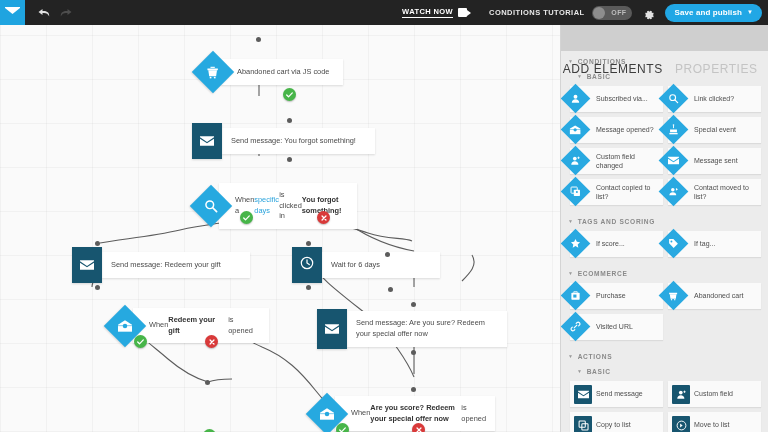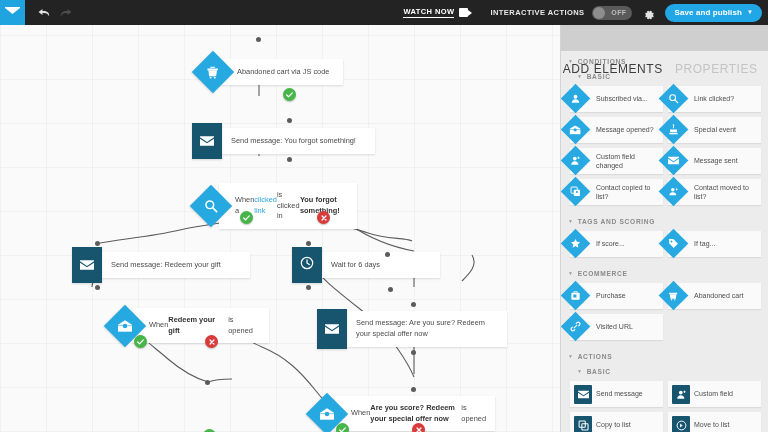--- a/index.html
+++ b/index.html
@@ -178,21 +178,21 @@
     <div class="tb-right">
 
       <div class="watch-now">
         <span class="wn-text">WATCH NOW</span>
         <span class="cam-icon">
           <span class="cam-body"></span>
             <span class="cam-lens"></span>
         </span>
       </div>
 
-      <span class="tut-label">INTERACTIVE ACTIONS</span>
+      <span class="tut-label">CONDITIONS TUTORIAL</span>
 
       <div class="toggle">
         <span class="knob"></span>
         <span class="off-text">OFF</span>
       </div>
 
       <div class="gear">
         <svg width="12" height="12" viewBox="0 0 16 16">
           <path fill="#e3e3e3" d="M8 5.2a2.8 2.8 0 100 5.6 2.8 2.8 0 000-5.6zm0 4.2a1.4 1.4 0 110-2.8 1.4 1.4 0 010 2.8z"></path>
           <path fill="#e3e3e3" d="M14.4 9.1l-1.2-.5a5.3 5.3 0 000-1.2l1.2-.5-.9-2.2-1.2.5a5.4 5.4 0 00-.9-.9l.5-1.2L9.7 2.2l-.5 1.2a5.3 5.3 0 00-1.2 0l-.5-1.2-2.2.9.5 1.2c-.3.3-.6.6-.9.9l-1.2-.5-.9 2.2 1.2.5a5.3 5.3 0 000 1.2l-1.2.5.9 2.2 1.2-.5c.3.3.6.6.9.9l-.5 1.2 2.2.9.5-1.2a5.3 5.3 0 001.2 0l.5 1.2 2.2-.9-.5-1.2c.3-.3.6-.6.9-.9l1.2.5.9-2.2z"></path>
@@ -277,21 +277,21 @@
 
     <div class="node d-node" style="left:196px; top:158px;">
       <div class="diamond">
         <span class="g">
           <svg width="14" height="14" viewBox="0 0 16 16">
               <circle cx="6.6" cy="6.6" r="4.4" stroke="#fff" stroke-width="1.7" fill="none"></circle>
               <path d="M10 10 L14.4 14.4" stroke="#fff" stroke-width="2" stroke-linecap="round"></path>
             </svg>
         </span>
       </div>
-      <div class="label" style="width:138px;">When a <span class="lnk">clicked link</span> is clicked in <b>You forgot something!</b></div>
+      <div class="label" style="width:138px;">When a <span class="lnk">specific days</span> is clicked in <b>You forgot something!</b></div>
     </div>
     <div class="badge ok" style="position:absolute; left:240px; top:186px;">
       <svg width="7" height="6" viewBox="0 0 10 8">
           <path d="M1 4 L3.6 6.6 L9 1" stroke="#fff" stroke-width="1.8" fill="none" stroke-linecap="round" stroke-linejoin="round"></path>
         </svg>
     </div>
     <div class="badge no" style="position:absolute; left:317px; top:186px;">
       <svg width="6" height="6" viewBox="0 0 8 8">
           <path d="M1.4 1.4 L6.6 6.6 M6.6 1.4 L1.4 6.6" stroke="#fff" stroke-width="1.7" stroke-linecap="round"></path>
         </svg>

